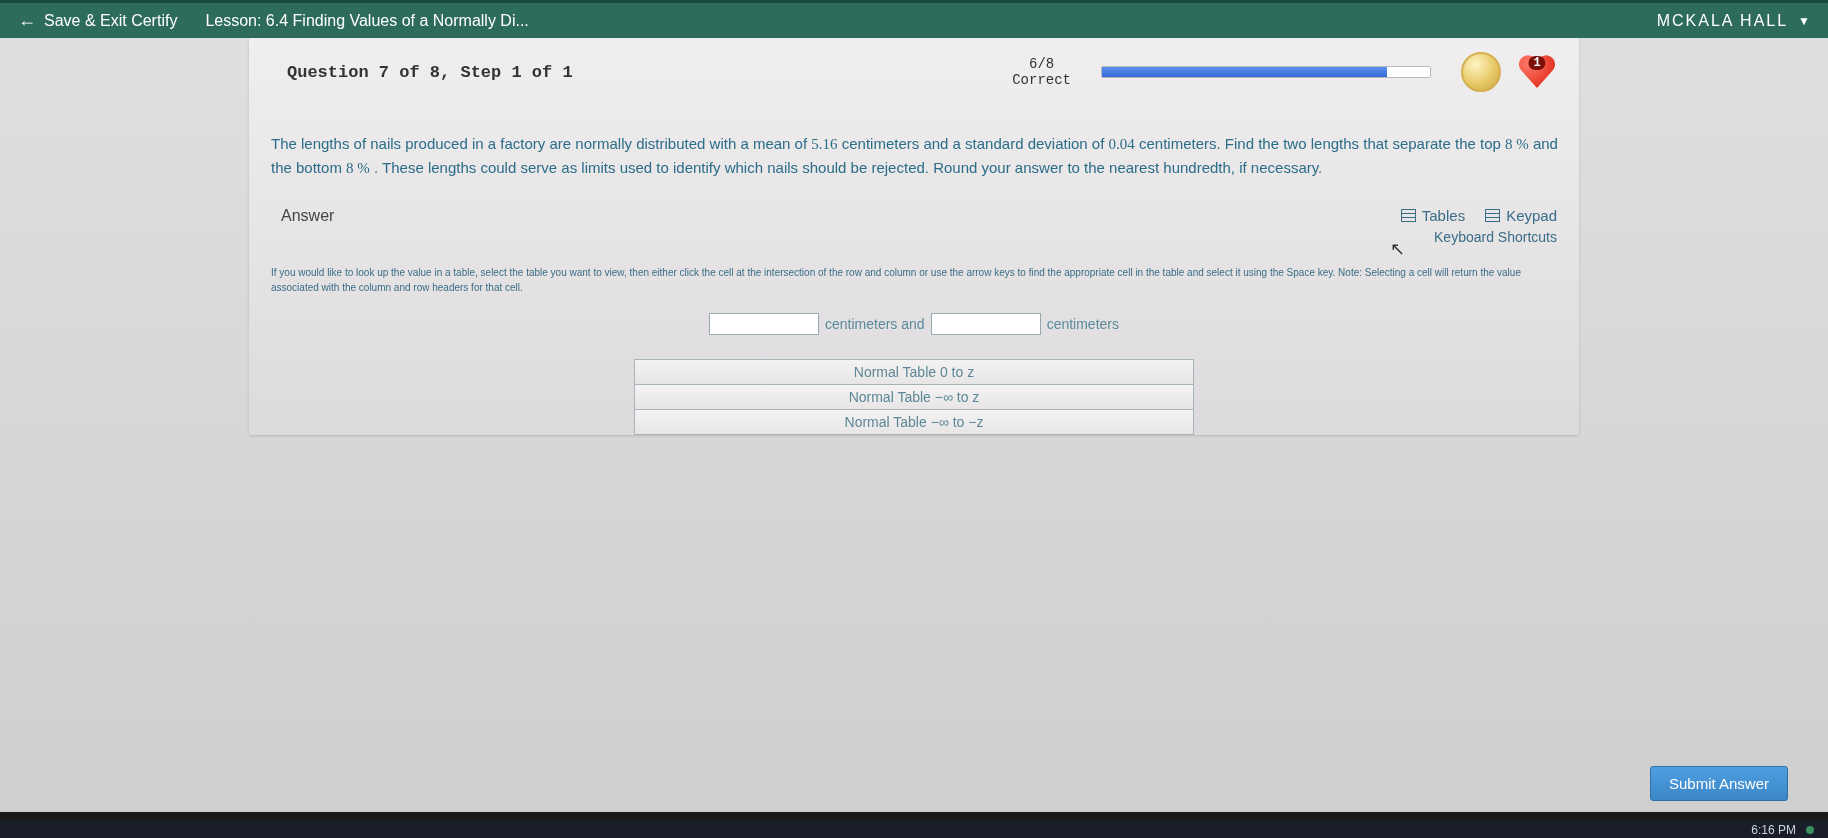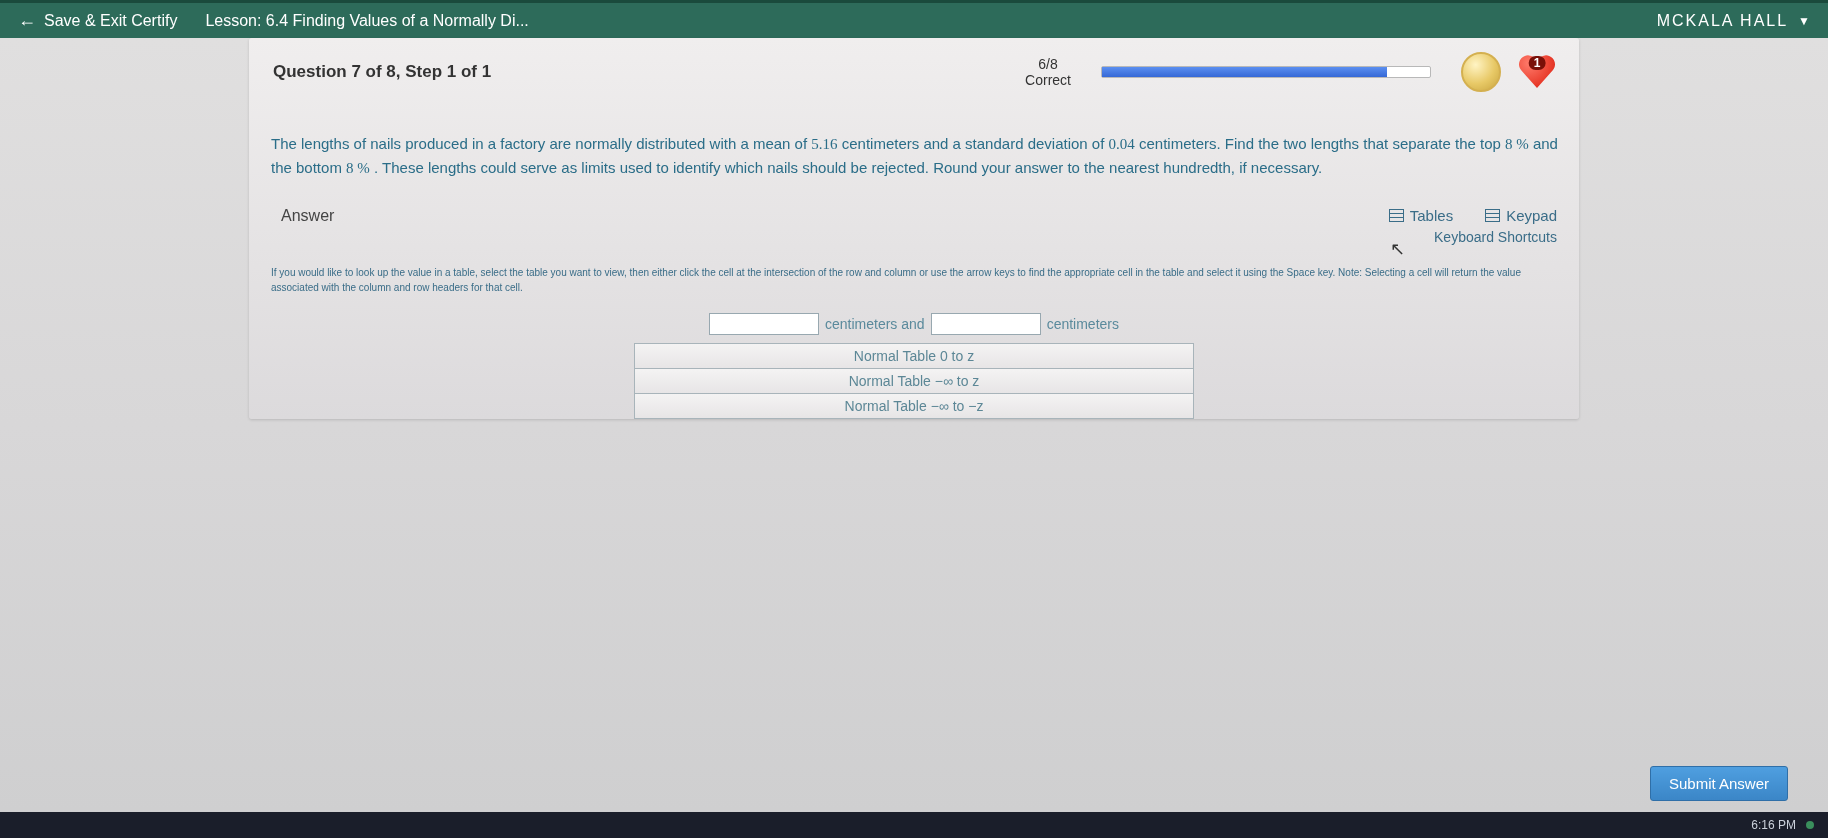--- a/index.html
+++ b/index.html
@@ -39,21 +39,22 @@
   background: linear-gradient(180deg, #f0eeee 0%, #e4e2e3 60%, #dcdadc 100%);
   border-radius: 3px;
   box-shadow: 0 1px 3px rgba(0,0,0,0.15);
   margin: 0 auto;
   width: 1330px;
   position: relative;
 }
 .status-row {
   display: flex;
   align-items: center;
-  padding: 14px 22px 10px 24px;
+  padding: 14px 22px 10px 38px;
+  font-family: Liberation Mono, monospace;
 }
 .question-label {
   font-size: 17px;
   font-weight: 600;
   color: #333;
   flex: 0 0 auto;
 }
 .status-center {
   margin-left: auto;
   text-align: center;
@@ -125,21 +126,21 @@
   align-items: center;
   padding: 8px 22px 2px 32px;
 }
 .answer-label {
   font-size: 16px;
   color: #444;
 }
 .tools-right {
   margin-left: auto;
   display: flex;
-  gap: 32px;
+  gap: 20px;
   font-size: 15px;
   color: #3a6d88;
 }
 .tool-link { display: flex; align-items: center; gap: 6px; cursor: pointer; }
 .tool-icon { display: inline-block; width: 15px; height: 13px; border: 1px solid #3a6d88; position: relative; }
 .tool-icon::before, .tool-icon::after { content:''; position:absolute; background:#3a6d88; }
 .tool-icon::before { left:0; right:0; top:3px; height:1px; }
 .tool-icon::after { left:0; right:0; top:7px; height:1px; }
 .kb-shortcuts {
   text-align: right;
@@ -180,39 +181,39 @@
 .table-btn {
   border: 1px solid #a8b4ba;
   background: linear-gradient(180deg,#f4f3f3,#e7e5e6);
   color: #5c8796;
   text-align: center;
   padding: 4px 0;
   font-size: 14px;
   cursor: pointer;
   margin-top: -1px;
 }
-.table-btn:first-child { margin-top: 0; }
+.table-btn:first-child { margin-top: 16px; }
 
 .submit-btn {
   position: absolute;
   right: 40px;
   bottom: 11px;
   background: linear-gradient(180deg,#4f9fe0,#3b86c7);
   color: #fff;
   border: 1px solid #2f6fa8;
   padding: 8px 18px;
   font-size: 15px;
   border-radius: 3px;
   cursor: pointer;
 }
 
 .taskbar {
   position: absolute;
   left: 0; right: 0; bottom: 0;
-  height: 26px;
+  height: 17px;
   background: #1a1e2a;
   color: #cbd1db;
   display: flex;
   align-items: center;
   justify-content: flex-end;
   padding: 0 14px;
   font-size: 12px;
 }
 .taskbar .dot {
   width: 8px; height: 8px; border-radius: 50%;

